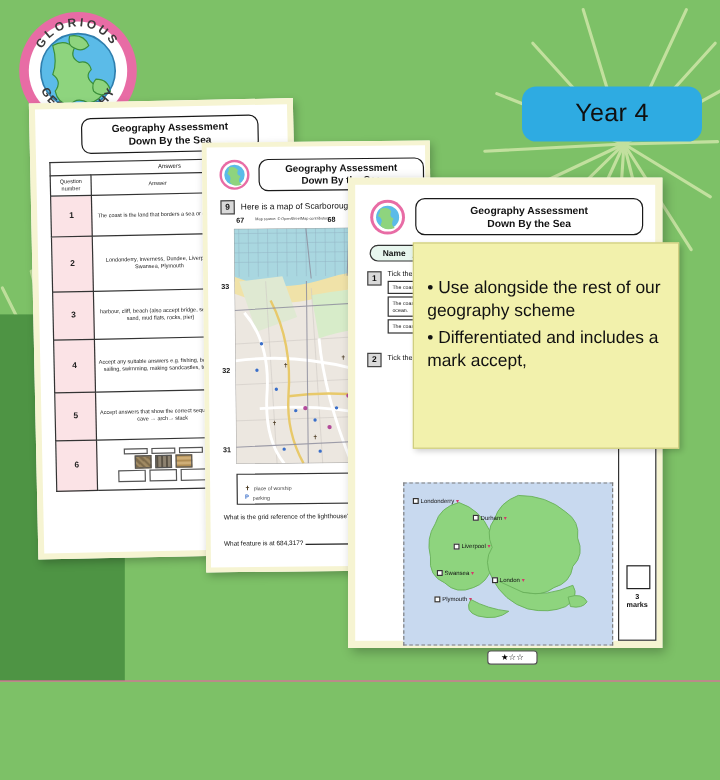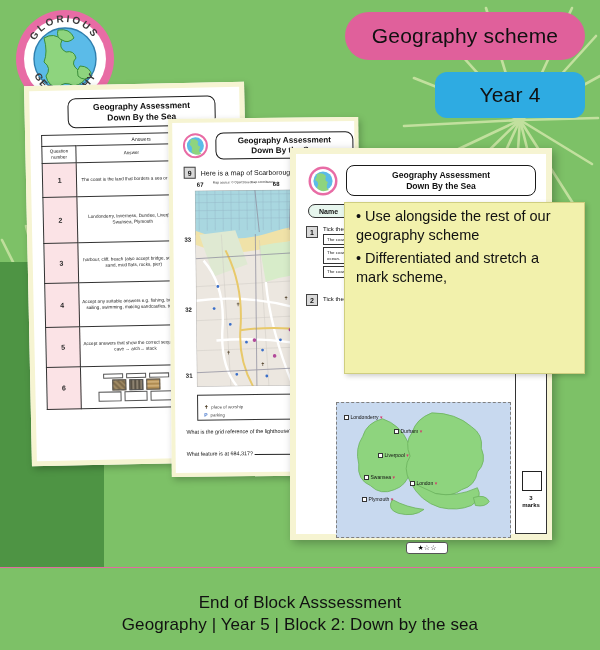--- a/index.html
+++ b/index.html
@@ -128,23 +128,23 @@
   .city .cb { width:5px; height:5px; border:.8px solid #333; background:#fff; }
   #stars { position:absolute; left:110px; top:388px; width:42px; height:12px;
            border:.8px solid #555; border-radius:3px; background:#fff;
            display:flex; align-items:center; justify-content:center; gap:1px; font-size:7px; }
   #markbox { position:absolute; left:219px; top:208px; width:32px; height:172px; border:1px solid #333; background:#fff; }
   #markbox .sq { position:absolute; left:6px; top:108px; width:20px; height:20px; border:1.2px solid #222; }
   #markbox .mtxt { position:absolute; left:0; top:132px; width:100%; text-align:center;
                    font-size:6px; font-weight:700; line-height:7px; color:#111; }
 
   
-  #note { position:absolute; left:344px; top:202px; width:241px; height:172px;
+  #note { position:absolute; left:344px; top:202px; width:222px; height:172px;
           background:#f2f1ac; border:1px solid #cfce80;
-          box-shadow: 2px 2px 5px rgba(0,0,0,.2); padding:4px 11px 8px 11px; }
+          box-shadow: 2px 2px 5px rgba(0,0,0,.2); padding:28px 11px 8px 11px; }
   #note ul { list-style:none; }
   #note li { font-size:14.5px; line-height:19px; color:#111; margin-bottom:4px; }
   #note li::before { content:"• "; }
 </style>
 </head>
 <body>
 
 <div id="stage">
 
   <div class="bg-base"></div>
@@ -206,21 +206,20 @@
       <path id="arcBot" d="M 18 55 a 33 33 0 0 0 66 0" fill="none"></path>
       <text font-family="Liberation Sans, sans-serif" font-size="10" font-weight="700" fill="#3a3a3a" letter-spacing="2.4">
         <textPath href="#arcTop" startOffset="14%">GLORIOUS</textPath>
       </text>
       <text font-family="Liberation Sans, sans-serif" font-size="10" font-weight="700" fill="#3a3a3a" letter-spacing="1.6">
         <textPath href="#arcBot" startOffset="12%">GEOGRAPHY</textPath>
       </text>
     </svg>
   </div>
 
-  <div class="badge" id="badge-scheme">Geography scheme</div>
   <div class="badge" id="badge-year">Year 4</div>
 
   <div class="sheet" id="doc1">
     <div class="cream"></div>
     <div class="page">
       <div class="doc-title">
         <div>Geography Assessment</div>
         <div>Down By the Sea</div>
       </div>
       <div id="ans-head">Answers</div>
@@ -499,22 +498,18 @@
           <div>3</div>
           <div>marks</div>
         </div>
       </div>
     </div>
   </div>
 
   <div id="note">
     <ul>
       <li>Use alongside the rest of our geography scheme</li>
-      <li>Differentiated and stretch a mark scheme,</li>
+      <li>Differentiated and includes a mark accept,</li>
     </ul>
   </div>
 
-  <div class="footer-text">
-    <div>End of Block Asssessment</div>
-    <div>Geography | Year 5 | Block 2: Down by the sea</div>
-  </div>
 
 </div>
 
 </body></html>

